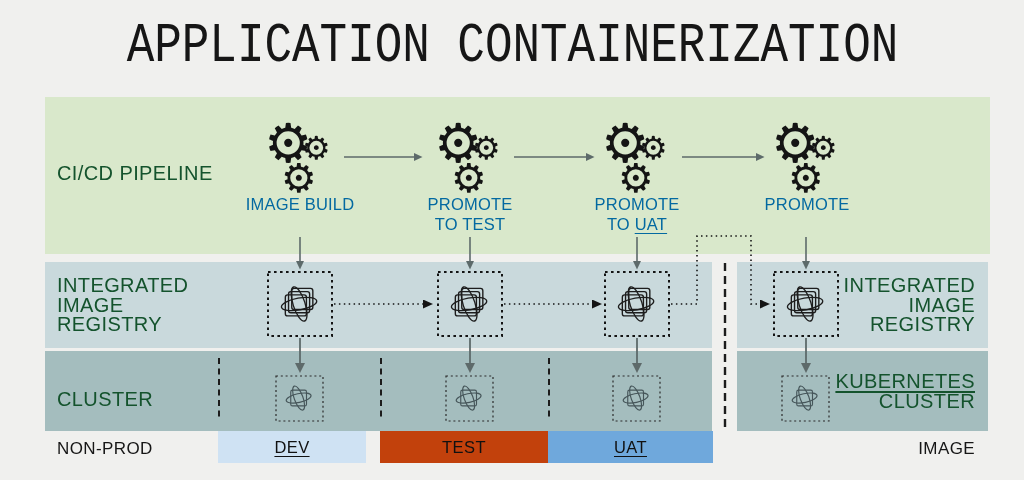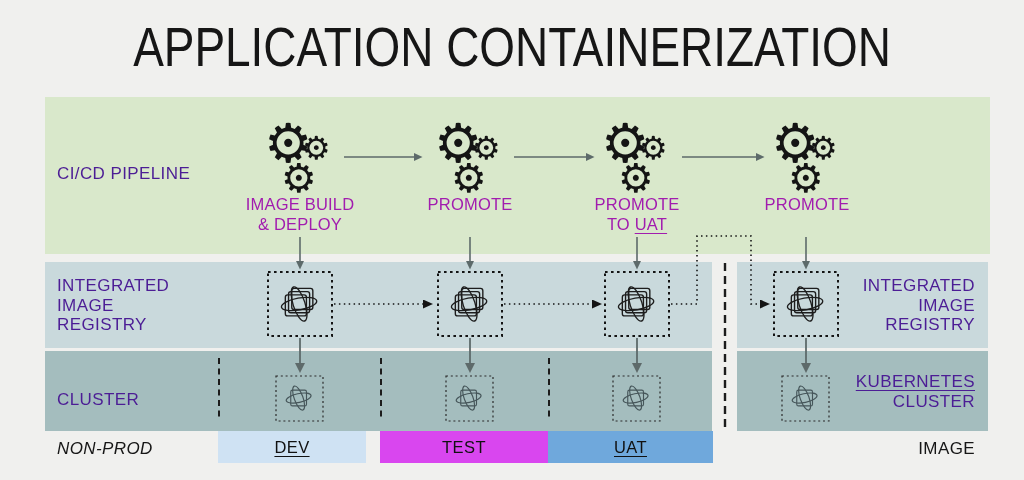--- a/index.html
+++ b/index.html
@@ -1,42 +1,42 @@
 <!DOCTYPE html>
 <html><head>
 <meta charset="utf-8">
 <style>
   * { margin:0; padding:0; box-sizing:border-box; }
   html,body { width:1024px; height:480px; overflow:hidden; }
   body { font-family:"Liberation Sans", sans-serif; position:relative; }
   #stage { position:absolute; inset:0; width:1024px; height:480px; }
 
-  .title-wrap { position:absolute; top:14px; left:0; width:1024px; text-align:center; z-index:4; }
+  .title-wrap { position:absolute; top:14px; left:0; width:1024px; text-align:center; z-index:4;font-family:Liberation Mono, monospace; }
   .title { display:inline-block; font-size:56px; font-weight:400; color:#161616;
            letter-spacing:0px; white-space:nowrap; transform:scaleX(0.82); transform-origin:50% 50%; }
 
   .band { position:absolute; z-index:1; }
   .band-pipeline { left:45px; top:97px;  width:945px; height:157px; }
   .band-reg-np   { left:45px; top:262px; width:667px; height:86px; }
   .band-reg-p    { left:737px; top:262px; width:251px; height:86px; }
   .band-clu-np   { left:45px; top:351px; width:667px; height:80px; }
   .band-clu-p    { left:737px; top:351px; width:251px; height:80px; }
 
   .env-band { position:absolute; top:431px; height:32px; z-index:2;
               display:flex; align-items:center; justify-content:center;
               font-size:16.5px; color:#111; letter-spacing:.4px; }
 
-  .row-label { position:absolute; z-index:4; font-size:17px; color:#4c1d95;
+  .row-label { position:absolute; z-index:4; font-size:20px; color:#14532d;
                letter-spacing:.4px; line-height:19.5px; }
   .row-label.right { text-align:right; }
 
   .zone-label { position:absolute; z-index:4; font-size:17px; color:#161616; letter-spacing:.4px; }
 
   .stage-label { position:absolute; top:194px; width:160px; z-index:4; text-align:center;
-                 font-size:16.5px; line-height:20px; color:#a21caf; letter-spacing:.2px; }
+                 font-size:16.5px; line-height:20px; color:#0369a1; letter-spacing:.2px; }
 
   .gears { position:absolute; top:115px; width:120px; height:92px; z-index:3; }
   .gear { position:absolute; line-height:1; color:#141414;
           font-family:"DejaVu Sans", sans-serif; }
   .gear.g1 { left:24px; top:2px;  font-size:54px; }
   .gear.g2 { left:62px; top:17px; font-size:32px; }
   .gear.g3 { left:41px; top:43px; font-size:40px; }
 
   .wavy { text-decoration-line:underline; text-decoration-style:wavy;
           text-decoration-color:#cc4444; text-decoration-thickness:1px;
@@ -55,35 +55,35 @@
 
   <div class="band band-pipeline" style="background: rgb(217, 232, 203);"></div>
   <div class="band band-reg-np" style="background: rgb(201, 217, 220);"></div>
   <div class="band band-reg-p" style="background: rgb(201, 217, 220);"></div>
   <div class="band band-clu-np" style="background: rgb(164, 189, 190);"></div>
   <div class="band band-clu-p" style="background: rgb(164, 189, 190);"></div>
 
   <div class="env-band" style="left: 218px; width: 148px; background: rgb(207, 226, 243);">
     <span class="wavy">DEV</span>
   </div>
-  <div class="env-band" style="left: 380px; width: 168px; background: #d946ef;">
+  <div class="env-band" style="left: 380px; width: 168px; background: #c2410c;">
     <span>TEST</span>
   </div>
   <div class="env-band" style="left: 548px; width: 165px; background: rgb(111, 168, 220);">
     <span class="wavy">UAT</span>
   </div>
 
   <div class="row-label" style="left:57px; top:164px;">CI/CD PIPELINE</div>
   <div class="row-label" style="left:57px; top:276px;">
     <div>INTEGRATED</div>
     <div>IMAGE</div>
     <div>REGISTRY</div>
   </div>
   <div class="row-label" style="left:57px; top:390px;">CLUSTER</div>
-  <div class="zone-label" style="left:57px; top:439px;font-style:italic;">NON-PROD</div>
+  <div class="zone-label" style="left:57px; top:439px;">NON-PROD</div>
 
   <div class="row-label right" style="right:49px; top:276px;">
     <div>INTEGRATED</div>
     <div>IMAGE</div>
     <div>REGISTRY</div>
   </div>
   <div class="row-label right" style="right:49px; top:372px;margin-left:12px;">
     <div><span class="wavy">KUBERNETES</span></div>
     <div>CLUSTER</div>
   </div>
@@ -105,24 +105,24 @@
     <span class="gear g3">⚙</span>
   </div>
   <div class="gears" style="left:747px;">
     <span class="gear g1">⚙</span>
     <span class="gear g2">⚙</span>
     <span class="gear g3">⚙</span>
   </div>
 
   <div class="stage-label" style="left:220px;">
     <div>IMAGE BUILD</div>
-    <div>&amp; DEPLOY</div>
   </div>
   <div class="stage-label" style="left:390px;">
     <div>PROMOTE</div>
+    <div>TO TEST</div>
   </div>
   <div class="stage-label" style="left:557px;">
     <div>PROMOTE</div>
     <div><span>TO</span> <span class="wavy">UAT</span></div>
   </div>
   <div class="stage-label" style="left:727px;">
     <div>PROMOTE</div>
   </div>
 
   <svg id="overlay" width="1024" height="480" viewBox="0 0 1024 480">

